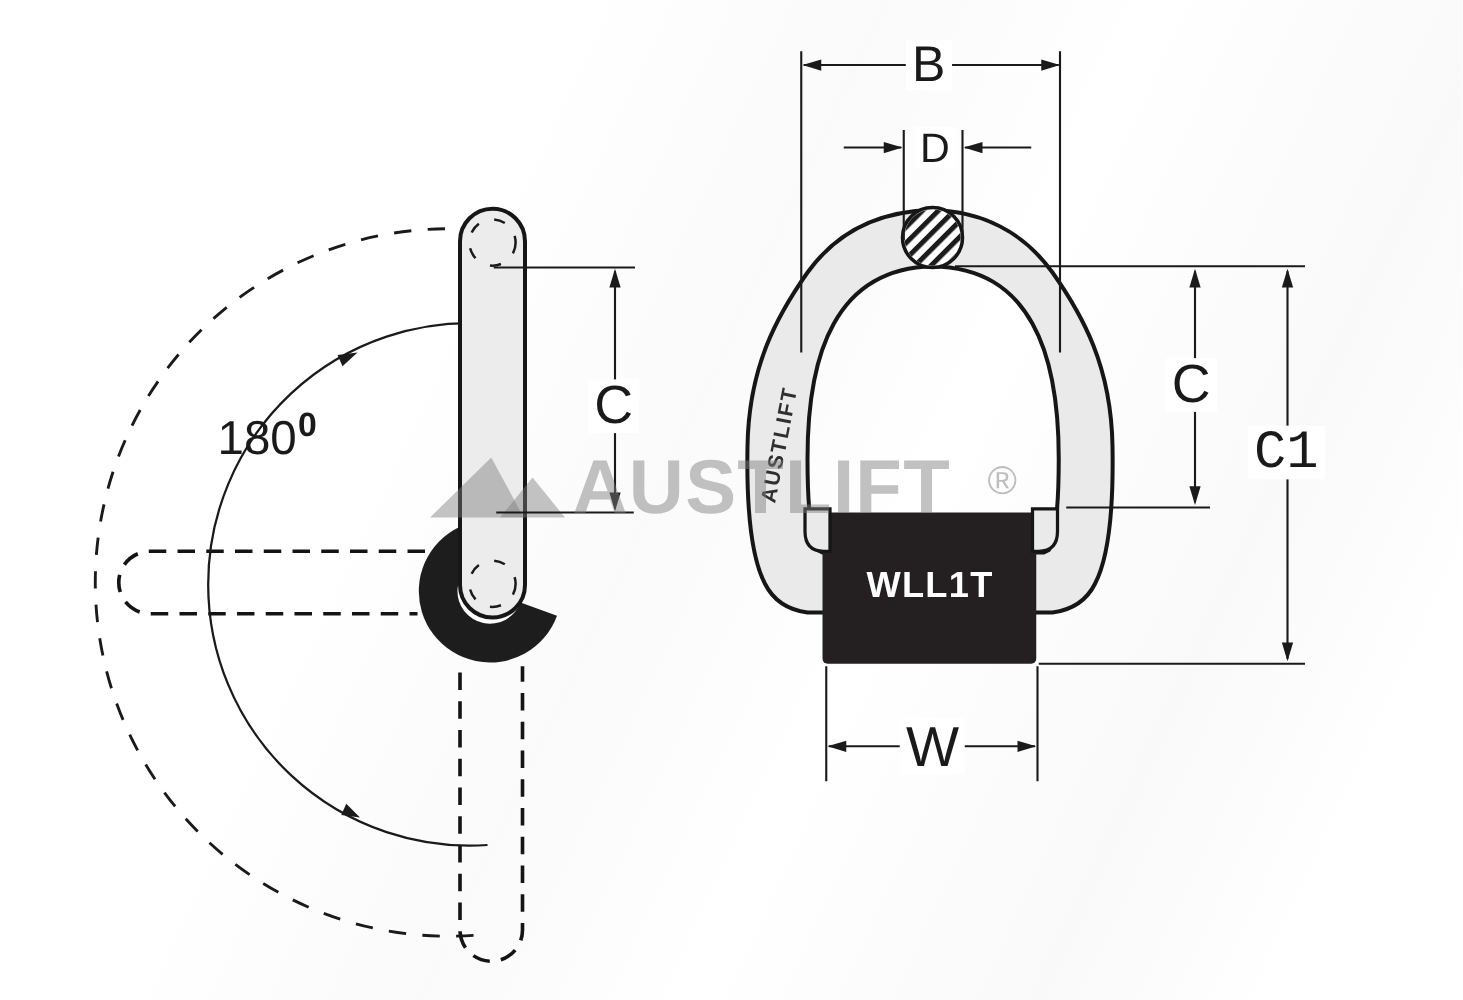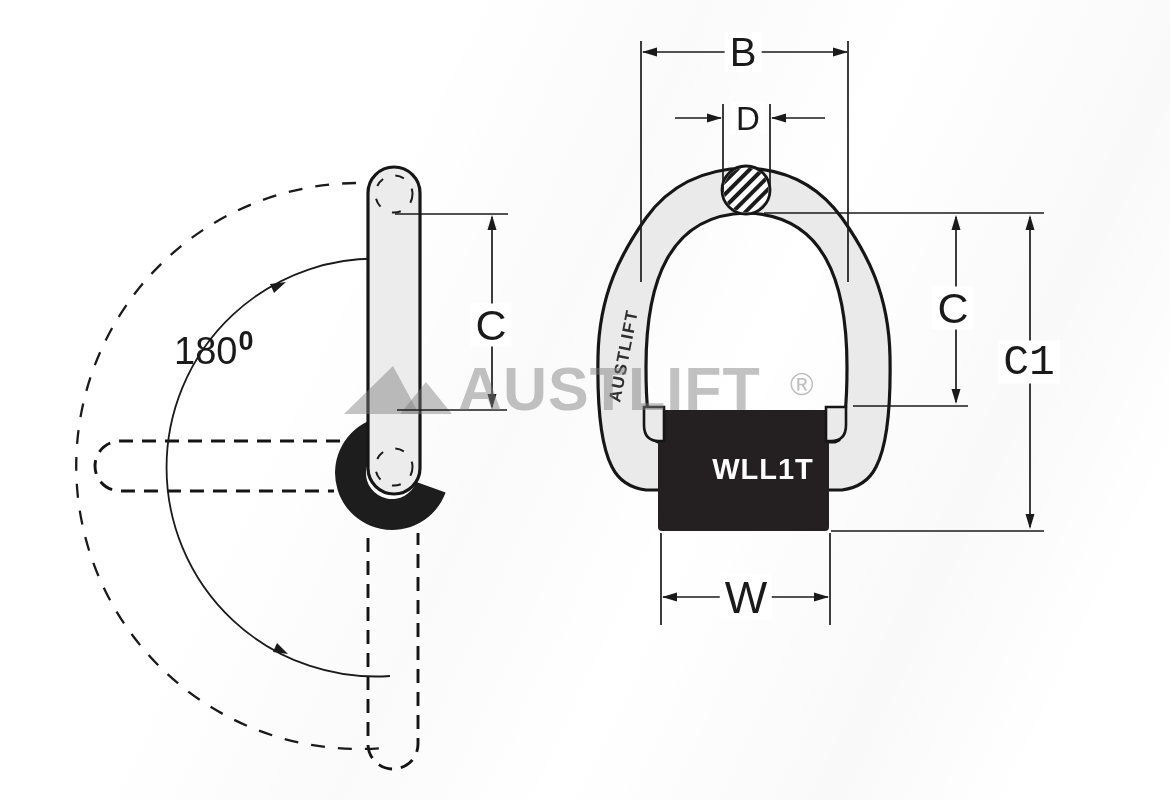--- a/index.html
+++ b/index.html
@@ -47,21 +47,20 @@
   .wll-label {
     position: absolute;
     left: 744px; top: 469px;
     transform: translate(-50%, -50%);
     color: #ffffff;
     font-size: 29px;
     font-weight: bold;
     letter-spacing: 1px;
     line-height: 1;
     white-space: nowrap;
-    margin-left: 19px;
   }
 
   .wm-text {
     position: absolute;
     left: 458px; top: 359px;
     font-size: 61px;
     font-weight: bold;
     letter-spacing: 1px;
     line-height: 1;
     color: rgba(125,125,125,0.47);

